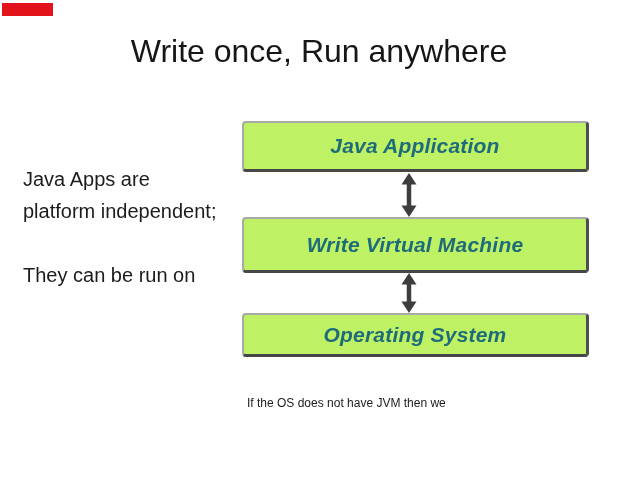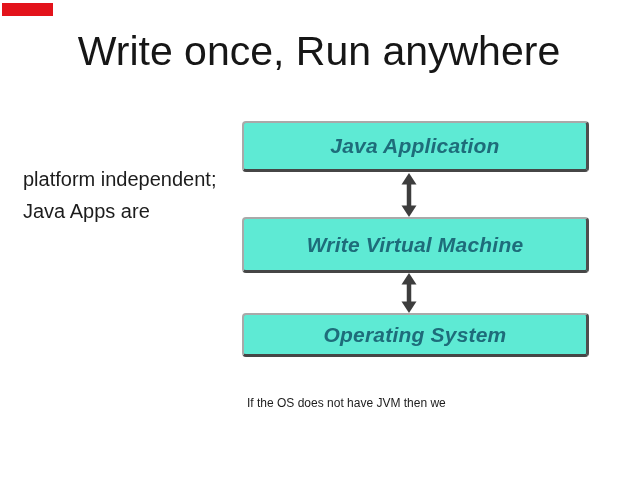--- a/index.html
+++ b/index.html
@@ -18,21 +18,21 @@
     left: 2px; top: 3px;
     width: 51px; height: 13px;
     background: var(--marker-red, #e3131b);
   }
 
   .title {
     position: absolute;
     left: 0; right: 0; top: 28px;
     margin: 0;
     text-align: center;
-    font-size: 41px;
+    font-size: 32px;
     font-weight: 400;
     line-height: 46px;
     color: var(--title-text, #161616);
     letter-spacing: 0;
   }
 
   .left-note {
     position: absolute;
     left: 23px; top: 163px;
     font-size: 20px;
@@ -48,21 +48,21 @@
     line-height: 24px;
     white-space: nowrap;
   }
   .bottom-note .note-line { min-height: 24px; }
 
   .layer-box {
     position: absolute;
     left: 242px;
     width: 347px;
     box-sizing: border-box;
-    background: #5eead4;
+    background: #bef264;
     border: 2px solid #a9a9a9;
     border-right: 3px solid #4e4e4e;
     border-bottom: 3px solid #464646;
     border-radius: 4px;
     display: flex;
     align-items: center;
     justify-content: center;
   }
   .layer-box .box-label {
     font-size: 21px;
@@ -88,23 +88,24 @@
 </head>
 <body>
 
 <div class="slide">
 
   <div class="red-bar"></div>
 
   <h1 class="title">Write once, Run anywhere</h1>
 
   <div class="left-note">
+    <div class="note-line">Java Apps are</div>
     <div class="note-line">platform independent;</div>
-    <div class="note-line">Java Apps are</div>
     <div class="note-line"></div>
+    <div class="note-line">They can be run on</div>
   </div>
 
   <div class="layer-box box-1">
     <span class="box-label">Java Application</span>
   </div>
 
   <div class="arrow arrow-1">
     <svg viewBox="0 0 26 46" xmlns="http://www.w3.org/2000/svg" aria-hidden="true">
       <line x1="13" y1="9" x2="13" y2="37" stroke="currentColor" stroke-width="4.5"></line>
       <polygon points="13,1 5.5,12.5 20.5,12.5" fill="currentColor"></polygon>

